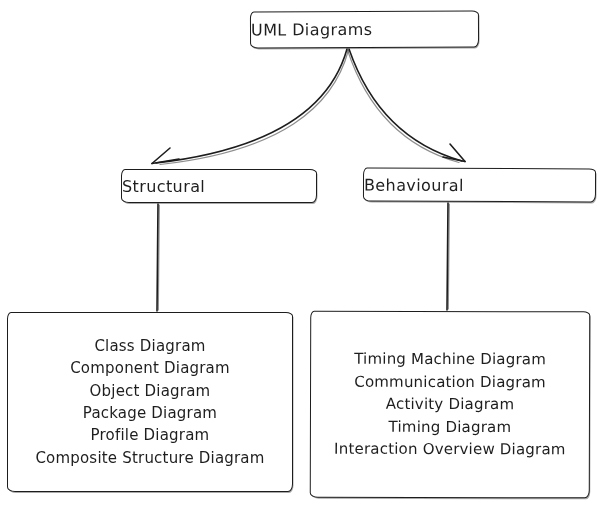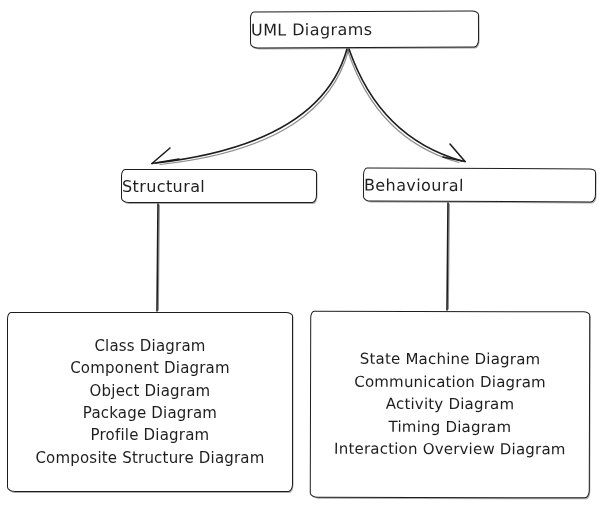--- a/index.html
+++ b/index.html
@@ -101,20 +101,20 @@
   <div class="node node-list node-list-left">
     <span class="list-item">Class Diagram</span>
     <span class="list-item">Component Diagram</span>
     <span class="list-item">Object Diagram</span>
     <span class="list-item">Package Diagram</span>
     <span class="list-item">Profile Diagram</span>
     <span class="list-item">Composite Structure Diagram</span>
   </div>
 
   <div class="node node-list node-list-right">
-    <span class="list-item">State Machine Diagram</span>
+    <span class="list-item">Timing Machine Diagram</span>
     <span class="list-item">Communication Diagram</span>
     <span class="list-item">Activity Diagram</span>
     <span class="list-item">Timing Diagram</span>
     <span class="list-item">Interaction Overview Diagram</span>
   </div>
 
 </div>
 
 </body></html>

